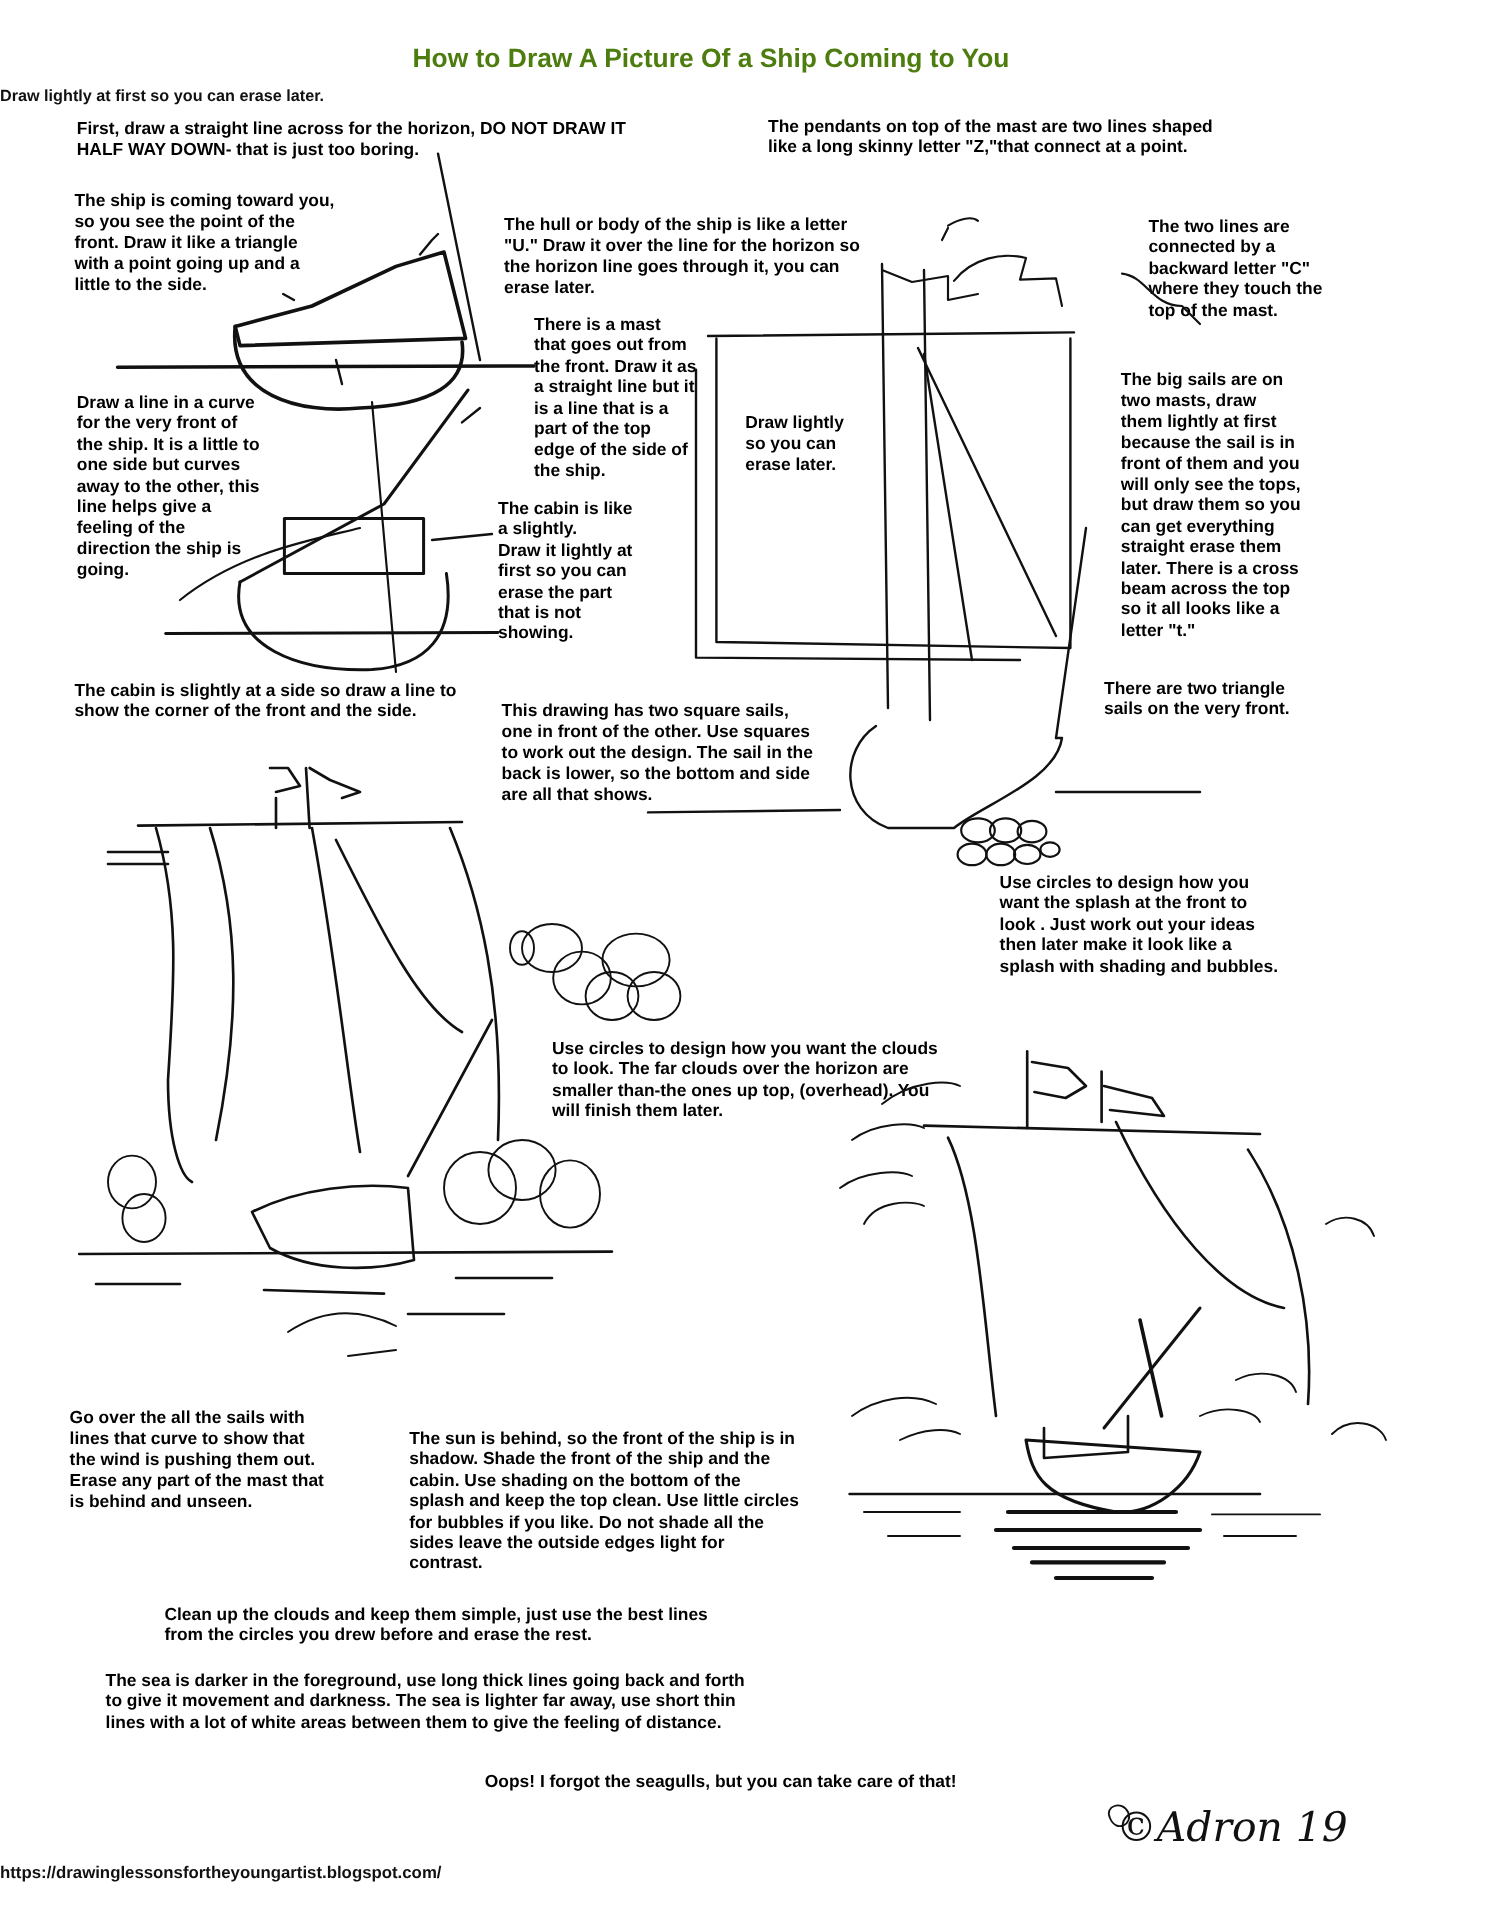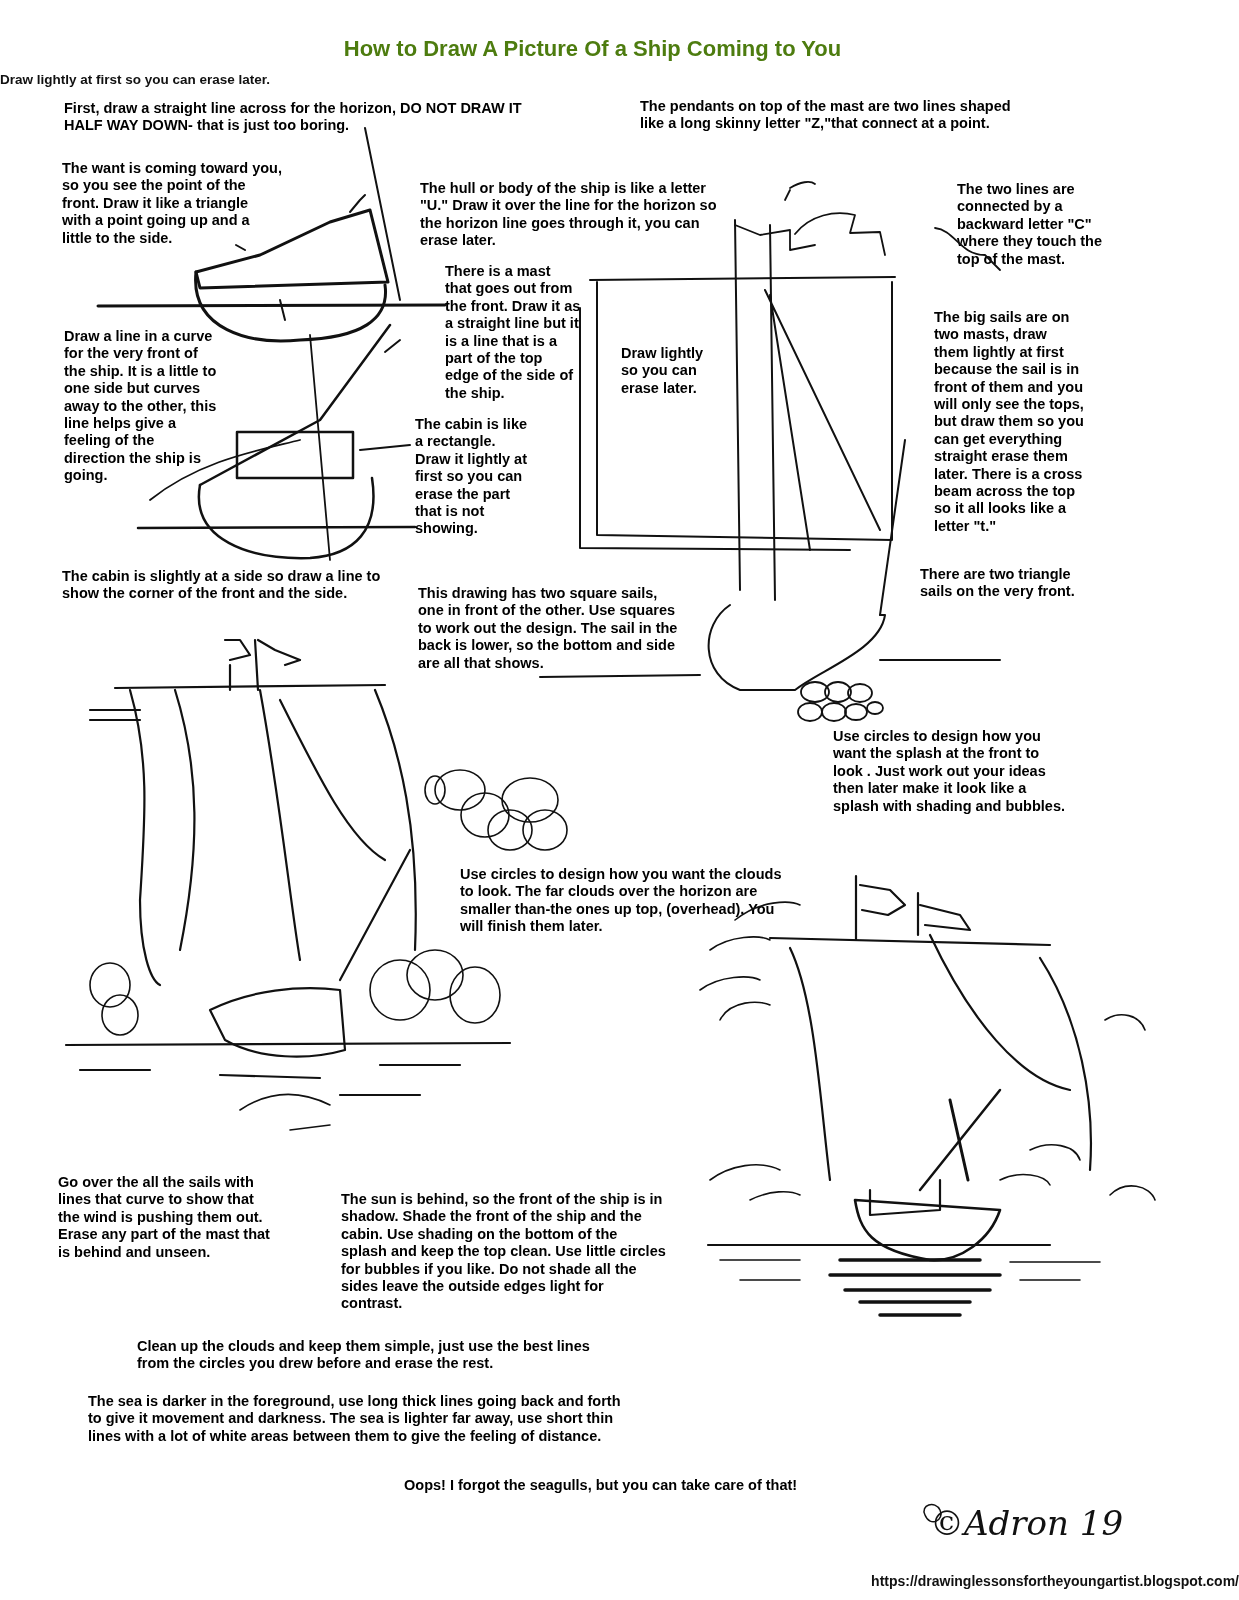--- a/index.html
+++ b/index.html
@@ -3,34 +3,34 @@
 <meta charset="utf-8">
 <style>
   html, body { margin: 0; padding: 0; background: #ffffff; }
   body { width: 1239px; height: 1600px; position: relative; overflow: hidden;
          font-family: "Liberation Sans", "DejaVu Sans", sans-serif; color: #111; }
   .t { position: absolute; font-size: 14.5px; line-height: 17.4px; font-weight: bold; color: #000000; white-space: pre-line; }
   #title { position: absolute; left: 0; width: 1185px; top: 36px; text-align: center; font-size: 22px; font-weight: bold; color: #4d7c0f; }
   #subtitle { position: absolute; left: 0; width: 1185px; top: 72px; text-align: left; font-size: 13.5px; font-weight: bold; }
   svg.art { position: absolute; left: 0; top: 0; width: 1239px; height: 1600px; pointer-events: none; }
   svg.art path, svg.art line, svg.art ellipse, svg.art rect, svg.art polyline { fill: none; stroke: #111; stroke-linecap: round; stroke-linejoin: round; }
-  #url { position: absolute; left: 0; width: 1239px; top: 1552px; text-align: right; font-size: 14px; font-weight: bold; margin-top: 21px; }
+  #url { position: absolute; left: 0; width: 1239px; top: 1552px; text-align: left; font-size: 14px; font-weight: bold; }
   #signature { position: absolute; left: 930px; top: 1503px; font-family: "DejaVu Serif", serif; font-size: 34px; font-style: italic; }
 </style>
 </head>
 <body>
 
 <div id="title">How to Draw A Picture Of a Ship Coming to You</div>
 <div id="subtitle">Draw lightly at first so you can erase later.</div>
 
 <div class="t" style="left:64px; top:100px;">First, draw a straight line across for the horizon, DO NOT DRAW IT
 HALF WAY DOWN- that is just too boring.</div>
 <div class="t" style="left:640px; top:98px;">The pendants on top of the mast are two lines shaped
 like a long skinny letter "Z,"that connect at a point.</div>
-<div class="t" style="left:62px; top:160px;">The want is coming toward you,
+<div class="t" style="left:62px; top:160px;">The ship is coming toward you,
 so you see the point of the
 front. Draw it like a triangle
 with a point going up and a
 little to the side.</div>
 <div class="t" style="left:420px; top:180px;">The hull or body of the ship is like a letter
 "U." Draw it over the line for the horizon so
 the horizon line goes through it, you can
 erase later.</div>
 <div class="t" style="left:957px; top:149px;margin-top:32px;">The two lines are
 connected by a
@@ -64,21 +64,21 @@
 front of them and you
 will only see the tops,
 but draw them so you
 can get everything
 straight erase them
 later. There is a cross
 beam across the top
 so it all looks like a
 letter "t."</div>
 <div class="t" style="left:415px; top:416px;">The cabin is like
-a rectangle.
+a slightly.
 Draw it lightly at
 first so you can
 erase the part
 that is not
 showing.</div>
 <div class="t" style="left:62px; top:568px;">The cabin is slightly at a side so draw a line to
 show the corner of the front and the side.</div>
 <div class="t" style="left:418px; top:585px;">This drawing has two square sails,
 one in front of the other. Use squares
 to work out the design. The sail in the

